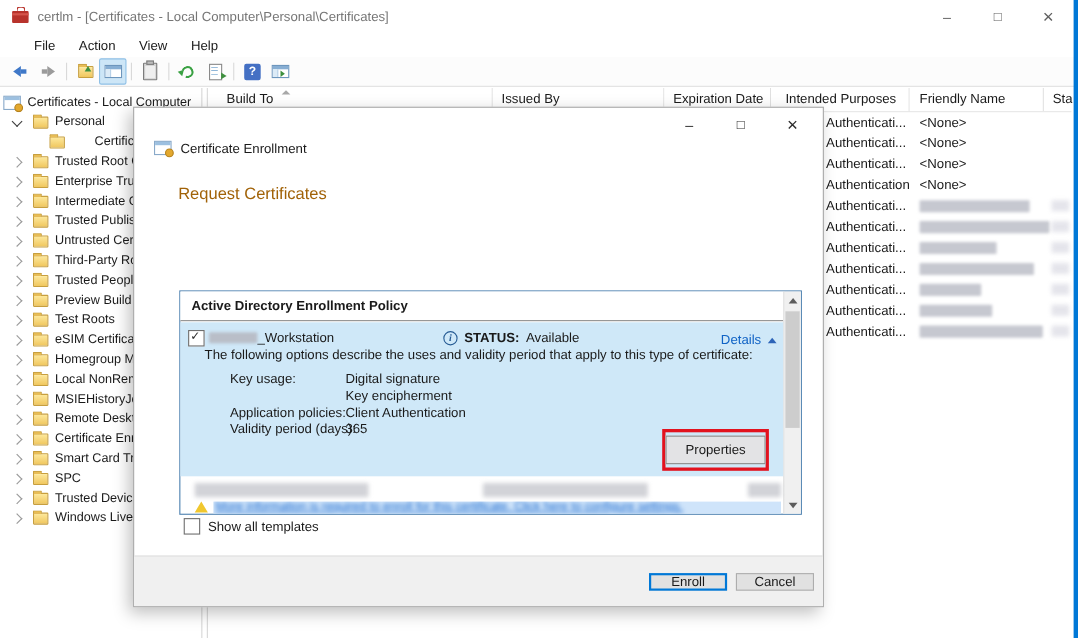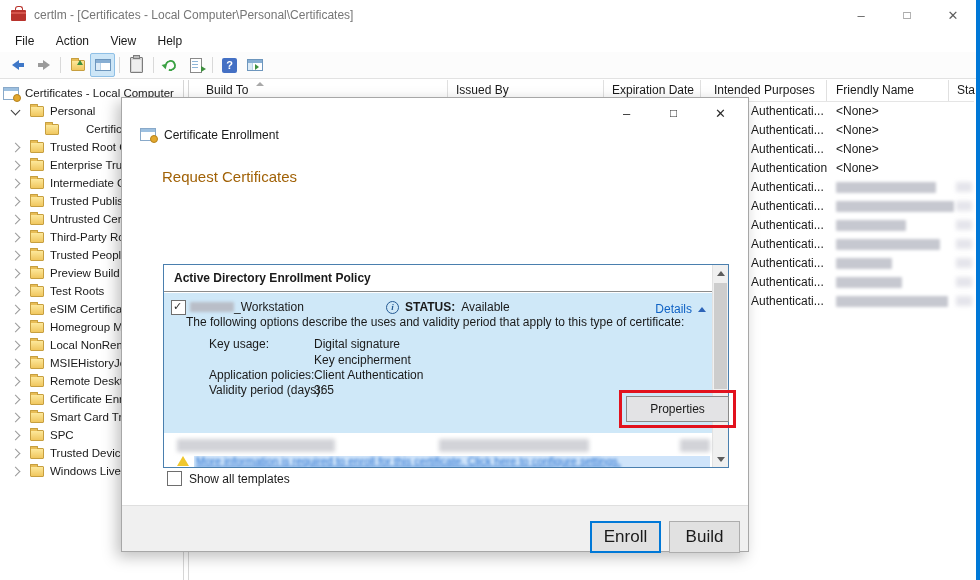--- a/index.html
+++ b/index.html
@@ -9,21 +9,21 @@
   .titlebar{position:absolute;top:0;left:0;right:0;height:30px;background:#fff;}
   .toolbox-icon{position:absolute;left:11px;top:10px;width:15px;height:11px;background:#b8332c;border-radius:1px;}
   .toolbox-icon::before{content:"";position:absolute;top:-4px;left:4px;width:6px;height:3px;border:1px solid #b8332c;border-bottom:none;border-radius:3px 3px 0 0;}
   .toolbox-icon::after{content:"";position:absolute;top:2px;left:0;right:0;height:2px;background:#d5554c;}
   .title-text{position:absolute;left:34px;top:8px;color:#767676;font-size:12px;white-space:nowrap;}
   .win-controls{position:absolute;right:4px;top:0;height:30px;display:flex;}
   .win-btn{width:46px;height:30px;display:flex;align-items:center;justify-content:center;color:#5f5f5f;font-size:13px;}
   .glyph-min::before{content:"–";}
   .glyph-max::before{content:"□";font-size:12px;}
   .glyph-close::before{content:"✕";}
-  .menubar{position:absolute;top:30px;left:0;right:0;height:22px;background:#fff;padding-left:6px;}
+  .menubar{position:absolute;top:30px;left:0;right:0;height:22px;background:#fff;padding-left:22px;}
   .menu-item{display:inline-block;padding:4px 9px 0 9px;font-size:12px;color:#1a1a1a;}
   .toolbar{position:absolute;top:52px;left:0;right:0;height:26px;background:#fcfcfc;border-bottom:1px solid #e2e2e2;display:flex;align-items:center;padding-left:6px;}
   .tb-btn{width:23px;height:22px;display:flex;align-items:center;justify-content:center;position:relative;flex:none;border:1px solid transparent;}
   .tb-btn.active{background:#cde6f7;border:1px solid #8fc0e6;border-radius:2px;}
   .tb-sep{width:1px;height:16px;background:#d9d9d9;margin:0 4px;flex:none;}
   .arr{position:relative;width:13px;height:10px;}
   .arr.left::before{content:"";position:absolute;left:0;top:0;border-right:7px solid #3f78c8;border-top:5px solid transparent;border-bottom:5px solid transparent;}
   .arr.left::after{content:"";position:absolute;left:7px;top:3px;width:5px;height:4px;background:#3f78c8;}
   .arr.right::before{content:"";position:absolute;right:0;top:0;border-left:7px solid #9b9b9b;border-top:5px solid transparent;border-bottom:5px solid transparent;}
   .arr.right::after{content:"";position:absolute;right:7px;top:3px;width:5px;height:4px;background:#9b9b9b;}
@@ -90,44 +90,44 @@
   .sb-down{bottom:0;}
   .tri-up{width:0;height:0;border-left:4px solid transparent;border-right:4px solid transparent;border-bottom:5px solid #5c5c5c;}
   .tri-down{width:0;height:0;border-left:4px solid transparent;border-right:4px solid transparent;border-top:5px solid #5c5c5c;}
   .sb-thumb{position:absolute;left:1px;top:18px;width:13px;height:106px;background:#cdcdcd;}
   .lb-selected{position:absolute;left:0;top:28px;right:16px;height:140px;background:#cfe8f8;overflow:visible;}
   .cb{width:13px;height:13px;background:#fff;border:1px solid #6e6e6e;position:relative;flex:none;box-sizing:content-box;}
   .cb.checked::before{content:"✓";position:absolute;left:1px;top:-1px;font-size:11px;color:#2b2b2b;line-height:13px;}
   .tpl-check{position:absolute;left:7px;top:7px;}
   .tpl-name{position:absolute;left:26px;top:6px;height:16px;display:flex;align-items:center;}
   .name-redact{display:inline-block;width:44px;height:10px;background:#b9bec8;filter:blur(1.5px);border-radius:1px;}
-  .status-group{position:absolute;left:222px;top:7px;display:flex;align-items:center;column-gap:6px;}
+  .status-group{position:absolute;left:239px;top:7px;display:flex;align-items:center;column-gap:6px;}
   .info-icon{width:13px;height:13px;border-radius:50%;border:1px solid #255a93;color:#255a93;font-size:9px;font-style:italic;font-weight:bold;display:flex;align-items:center;justify-content:center;font-family:"Liberation Serif",serif;box-sizing:border-box;}
   .info-icon::before{content:"i";}
   .status-label{font-weight:bold;}
   .details-link{position:absolute;right:6px;top:9px;color:#0f62c5;display:flex;align-items:center;column-gap:6px;}
   .collapse-icon{width:0;height:0;border-left:4px solid transparent;border-right:4px solid transparent;border-bottom:5px solid #2d64b8;}
   .tpl-desc{position:absolute;left:22px;top:22px;white-space:nowrap;}
   .fline{position:absolute;left:45px;white-space:nowrap;}
   .fline .flabel{display:inline-block;width:105px;}
   .f0{top:44px;} .f1{top:60px;} .f2{top:75px;} .f3{top:90px;}
-  .props-annot{position:absolute;left:438px;top:97px;width:117px;height:38px;border:3px solid #e2121e;box-sizing:border-box;z-index:6;display:flex;align-items:center;justify-content:center;margin-left:17px;}
+  .props-annot{position:absolute;left:438px;top:97px;width:97px;height:38px;border:3px solid #e2121e;box-sizing:border-box;z-index:6;display:flex;align-items:center;justify-content:flex-start;}
   .props-btn{width:103px;height:26px;background:#e3e3e5;border:1px solid #8a8a8a;display:flex;align-items:center;justify-content:center;font-size:12px;box-sizing:border-box;}
   .tpl-row2{position:absolute;left:0;top:173px;right:16px;height:16px;}
   .r2-block{position:absolute;top:1px;height:13px;background:#d2d3d8;filter:blur(2px);border-radius:1px;}
   .r2-a{left:13px;width:158px;}
   .r2-b{left:275px;width:150px;}
   .r2-c{left:516px;width:30px;}
   .warn-row{position:absolute;left:0;top:191px;right:16px;height:11px;}
   .warn-icon{position:absolute;left:13px;top:0;width:0;height:0;border-left:6px solid transparent;border-right:6px solid transparent;border-bottom:10px solid #f0c72e;filter:blur(.7px);}
   .warn-bar{position:absolute;left:30px;right:2px;top:0;height:11px;background:#cfe4fa;overflow:hidden;}
   .warn-text{display:block;font-size:11px;line-height:11px;color:#1666cc;text-decoration:underline;white-space:nowrap;filter:blur(1.8px);padding-left:2px;}
   .show-all{position:absolute;left:45px;top:373px;display:flex;align-items:center;column-gap:7px;}
   .dlg-footer{position:absolute;left:0;right:0;bottom:0;height:45px;background:#f0f0f0;border-top:1px solid #dfdfdf;}
-  .btn{position:absolute;top:15px;width:71px;height:32px;display:flex;align-items:center;justify-content:center;font-size:17px;box-sizing:border-box;background:#e1e1e1;}
+  .btn{position:absolute;top:15px;width:71px;height:16px;display:flex;align-items:center;justify-content:center;font-size:12px;box-sizing:border-box;background:#e1e1e1;}
   .enroll-btn{left:468px;border:2px solid #0078d7;}
   .cancel-btn{left:547px;border:1px solid #adadad;}
 </style>
 </head>
 <body>
 
 <div class="titlebar">
   <span class="toolbox-icon"></span>
   <span class="title-text">certlm - [Certificates - Local Computer\Personal\Certificates]</span>
   <div class="win-controls">
@@ -460,17 +460,17 @@
     </div>
   </div>
 
   <div class="show-all">
     <span class="cb"></span>
     <span>Show all templates</span>
   </div>
 
   <div class="dlg-footer">
     <span class="btn enroll-btn">Enroll</span>
-    <span class="btn cancel-btn">Build</span>
+    <span class="btn cancel-btn">Cancel</span>
   </div>
 </div>
 
 <div class="accent-border"></div>
 
 </body></html>

